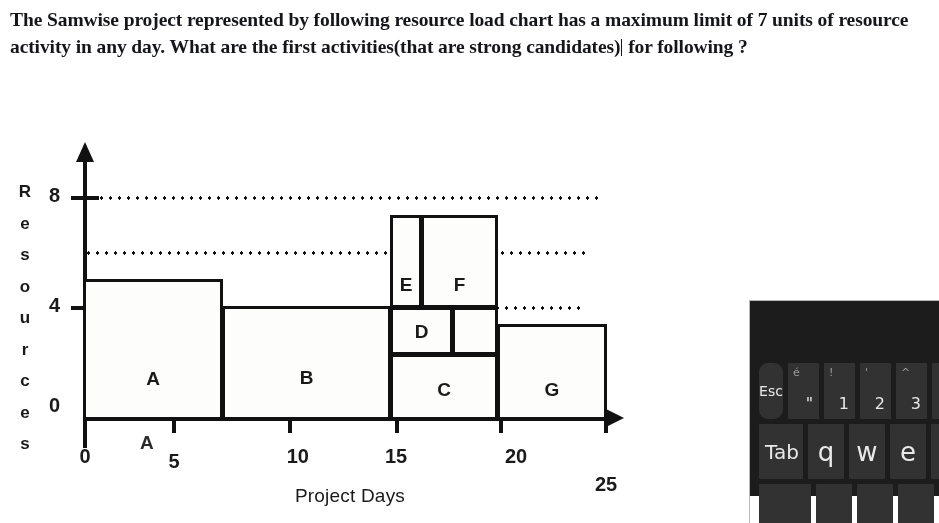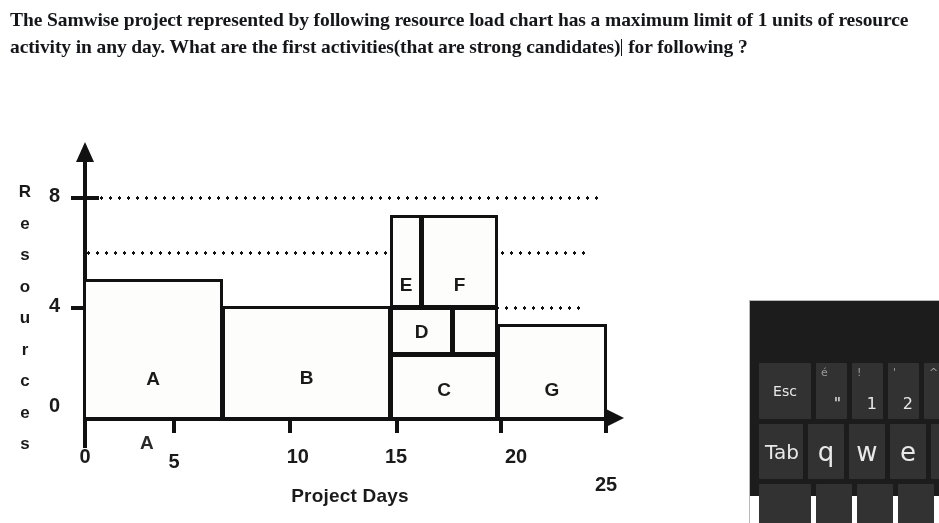--- a/index.html
+++ b/index.html
@@ -120,21 +120,21 @@
     text-align: center;
   }
 
   
   #xcaption {
     position: absolute;
     left: 175px; top: 355px;
     width: 350px;
     text-align: center;
     font-size: 19px;
-    font-weight: 700;
+    font-weight: 400;
     color: #1a1a1a;
     letter-spacing: 0.2px;
   }
   
   #a-annot {
     position: absolute;
     left: 140px; top: 302px;
     font-size: 19px;
     font-weight: 700;
     color: #2a2a2a;
@@ -198,21 +198,21 @@
     padding: 0 0 0 9px;
   }
   .key {
     background: #323232;
     color: #e9e9e9;
     flex: none;
     position: relative;
     border-radius: 1px;
   }
   .row-num .key { height: 56px; width: 31px; }
-  .row-num .key.wide { width: 52px; }
+  .row-num .key.wide { width: 24px; border-radius: 9px; }
   .key .sub {
     position: absolute;
     left: 5px; top: 3px;
     font-size: 11px;
     color: #9a9a9a;
     font-family: "DejaVu Sans", sans-serif;
   }
   .key .main {
     position: absolute;
     right: 6px; bottom: 6px;
@@ -241,21 +241,21 @@
   .row-caps { margin-top: 5px; }
   .row-caps .key { height: 55px; width: 36px; }
   .row-caps .key.capskey { width: 52px; }
 </style>
 </head>
 <body>
 
 <div id="page">
 
   <div id="question">
-    <span>The Samwise project represented by following resource load chart has a maximum limit of 1</span>
+    <span>The Samwise project represented by following resource load chart has a maximum limit of 7</span>
     <span>units of resource activity in any day. What are the first activities(that are strong candidates)</span><span class="caret"></span><span> for</span>
     <span>following ?</span>
   </div>
 
   <div id="ylabel">
     <span>R</span>
     <span>e</span>
     <span>s</span>
     <span>o</span>
     <span>u</span>

